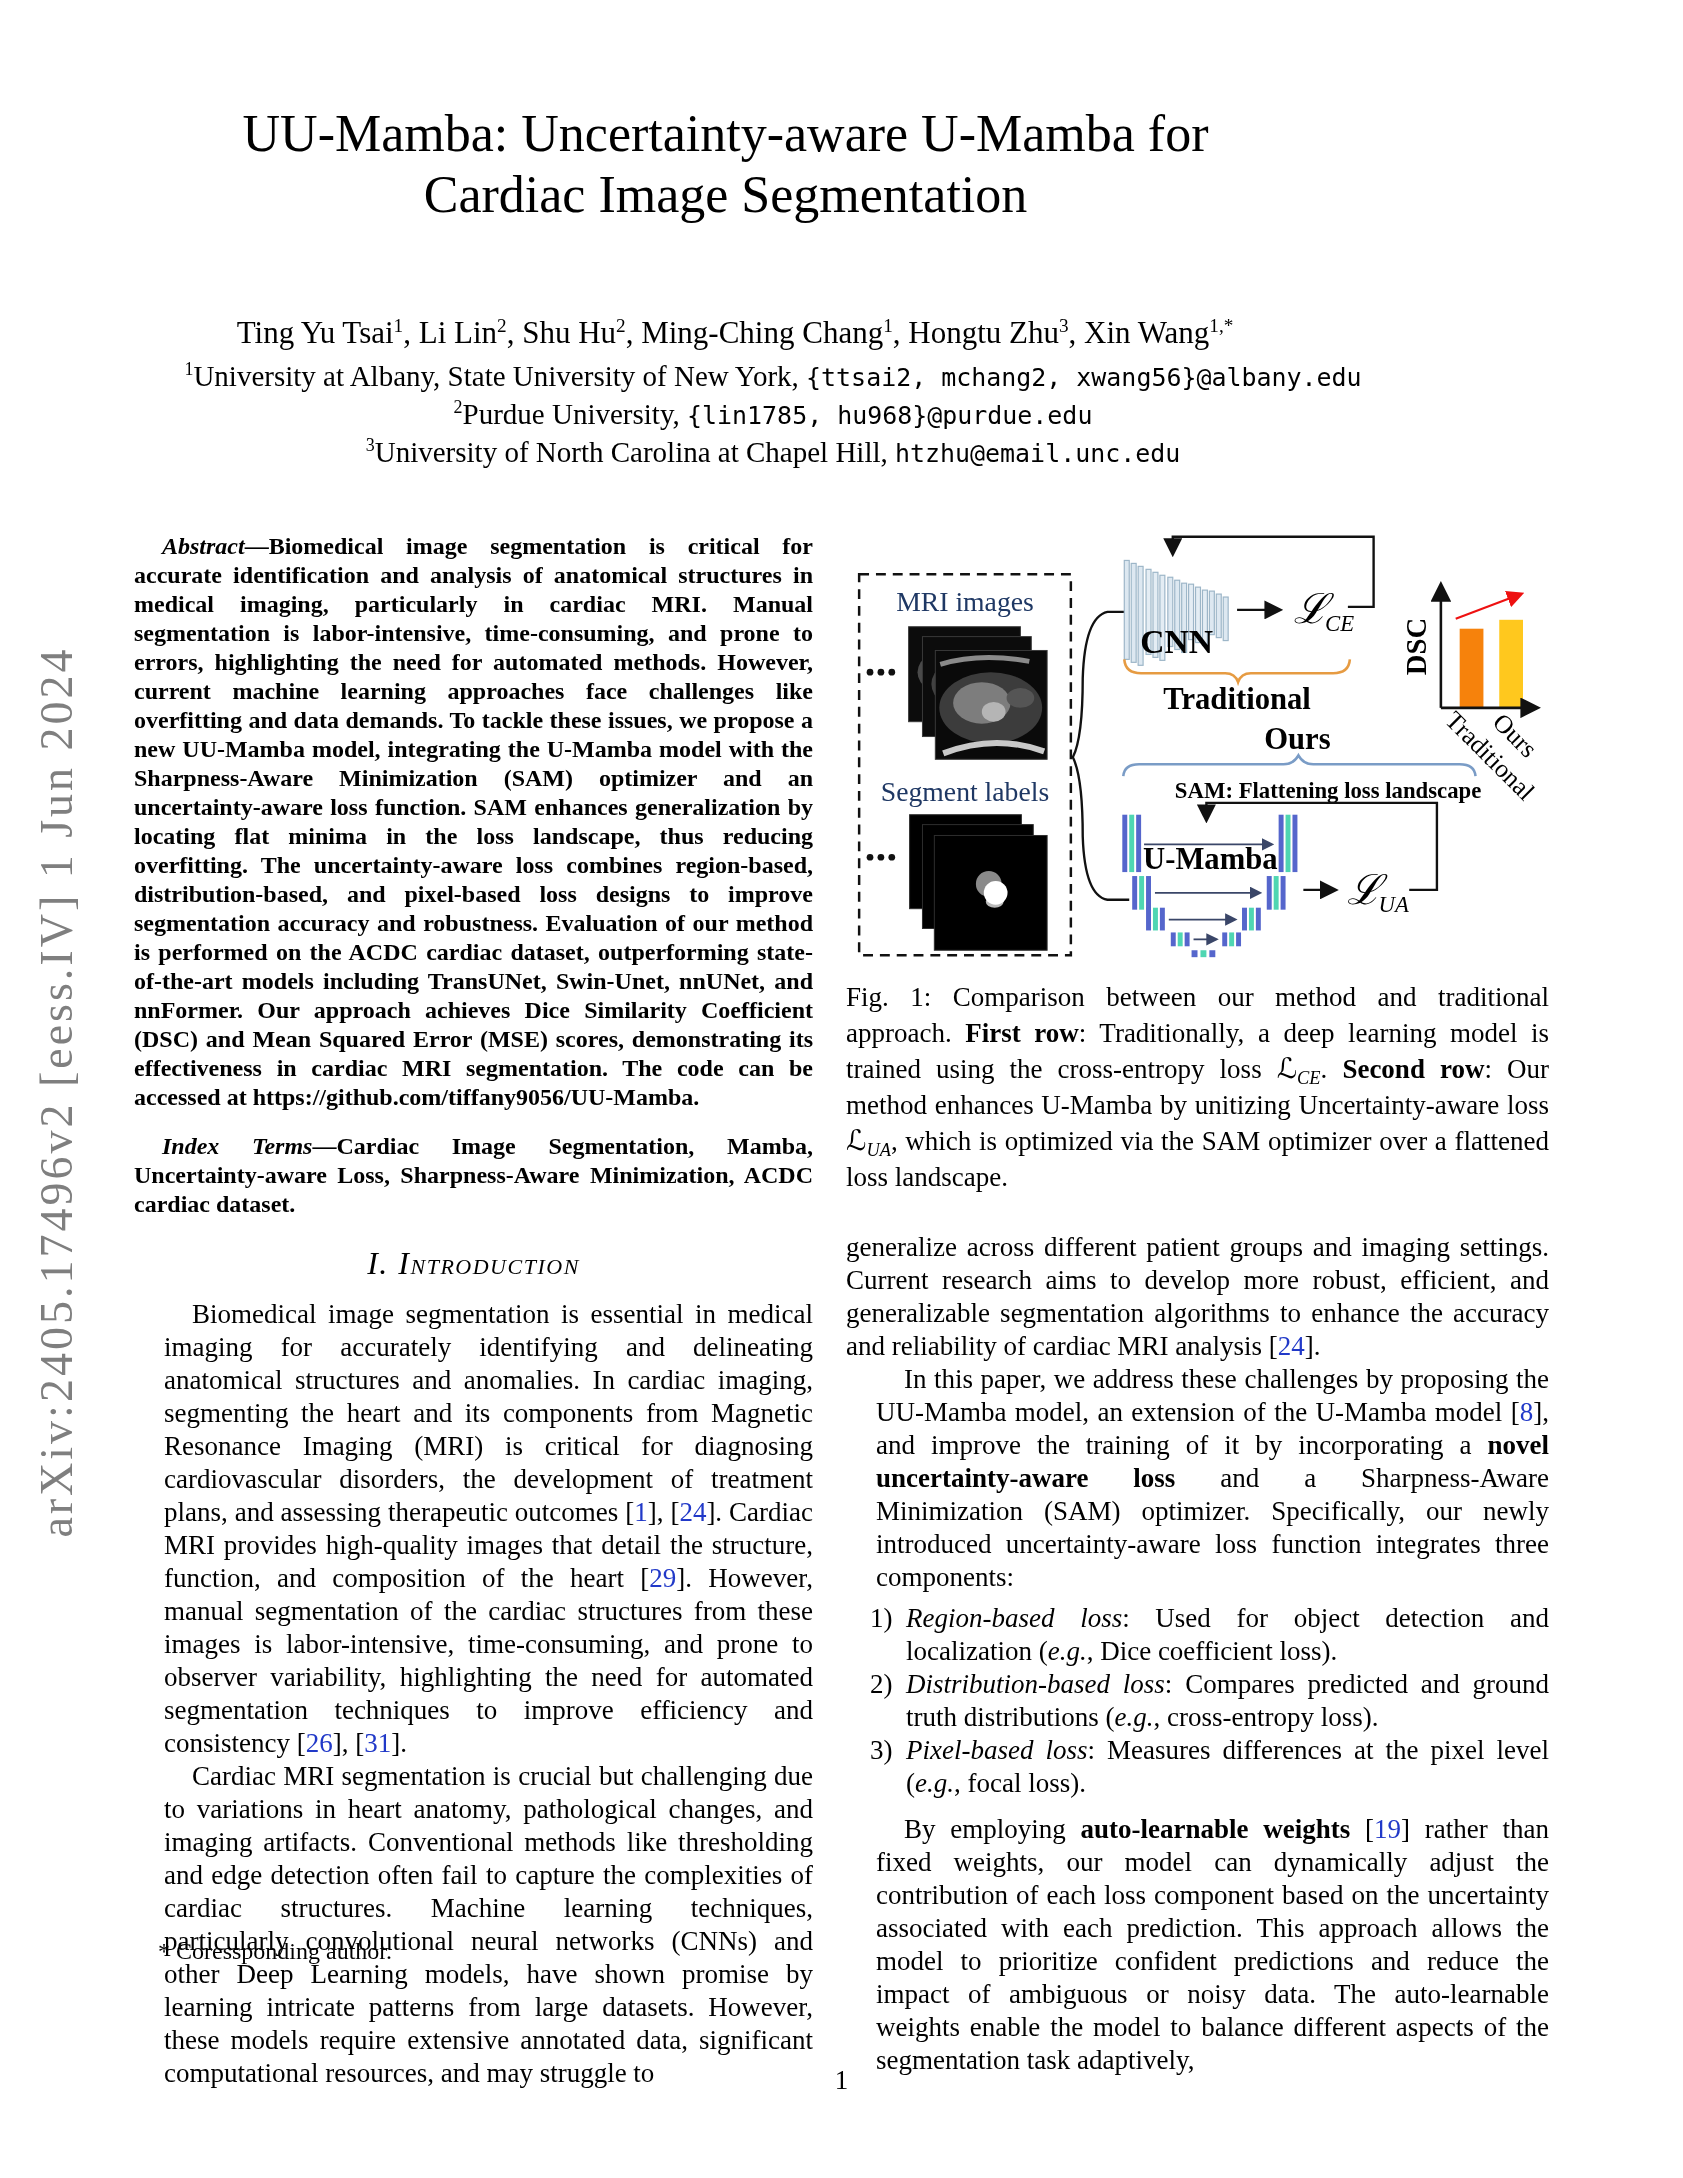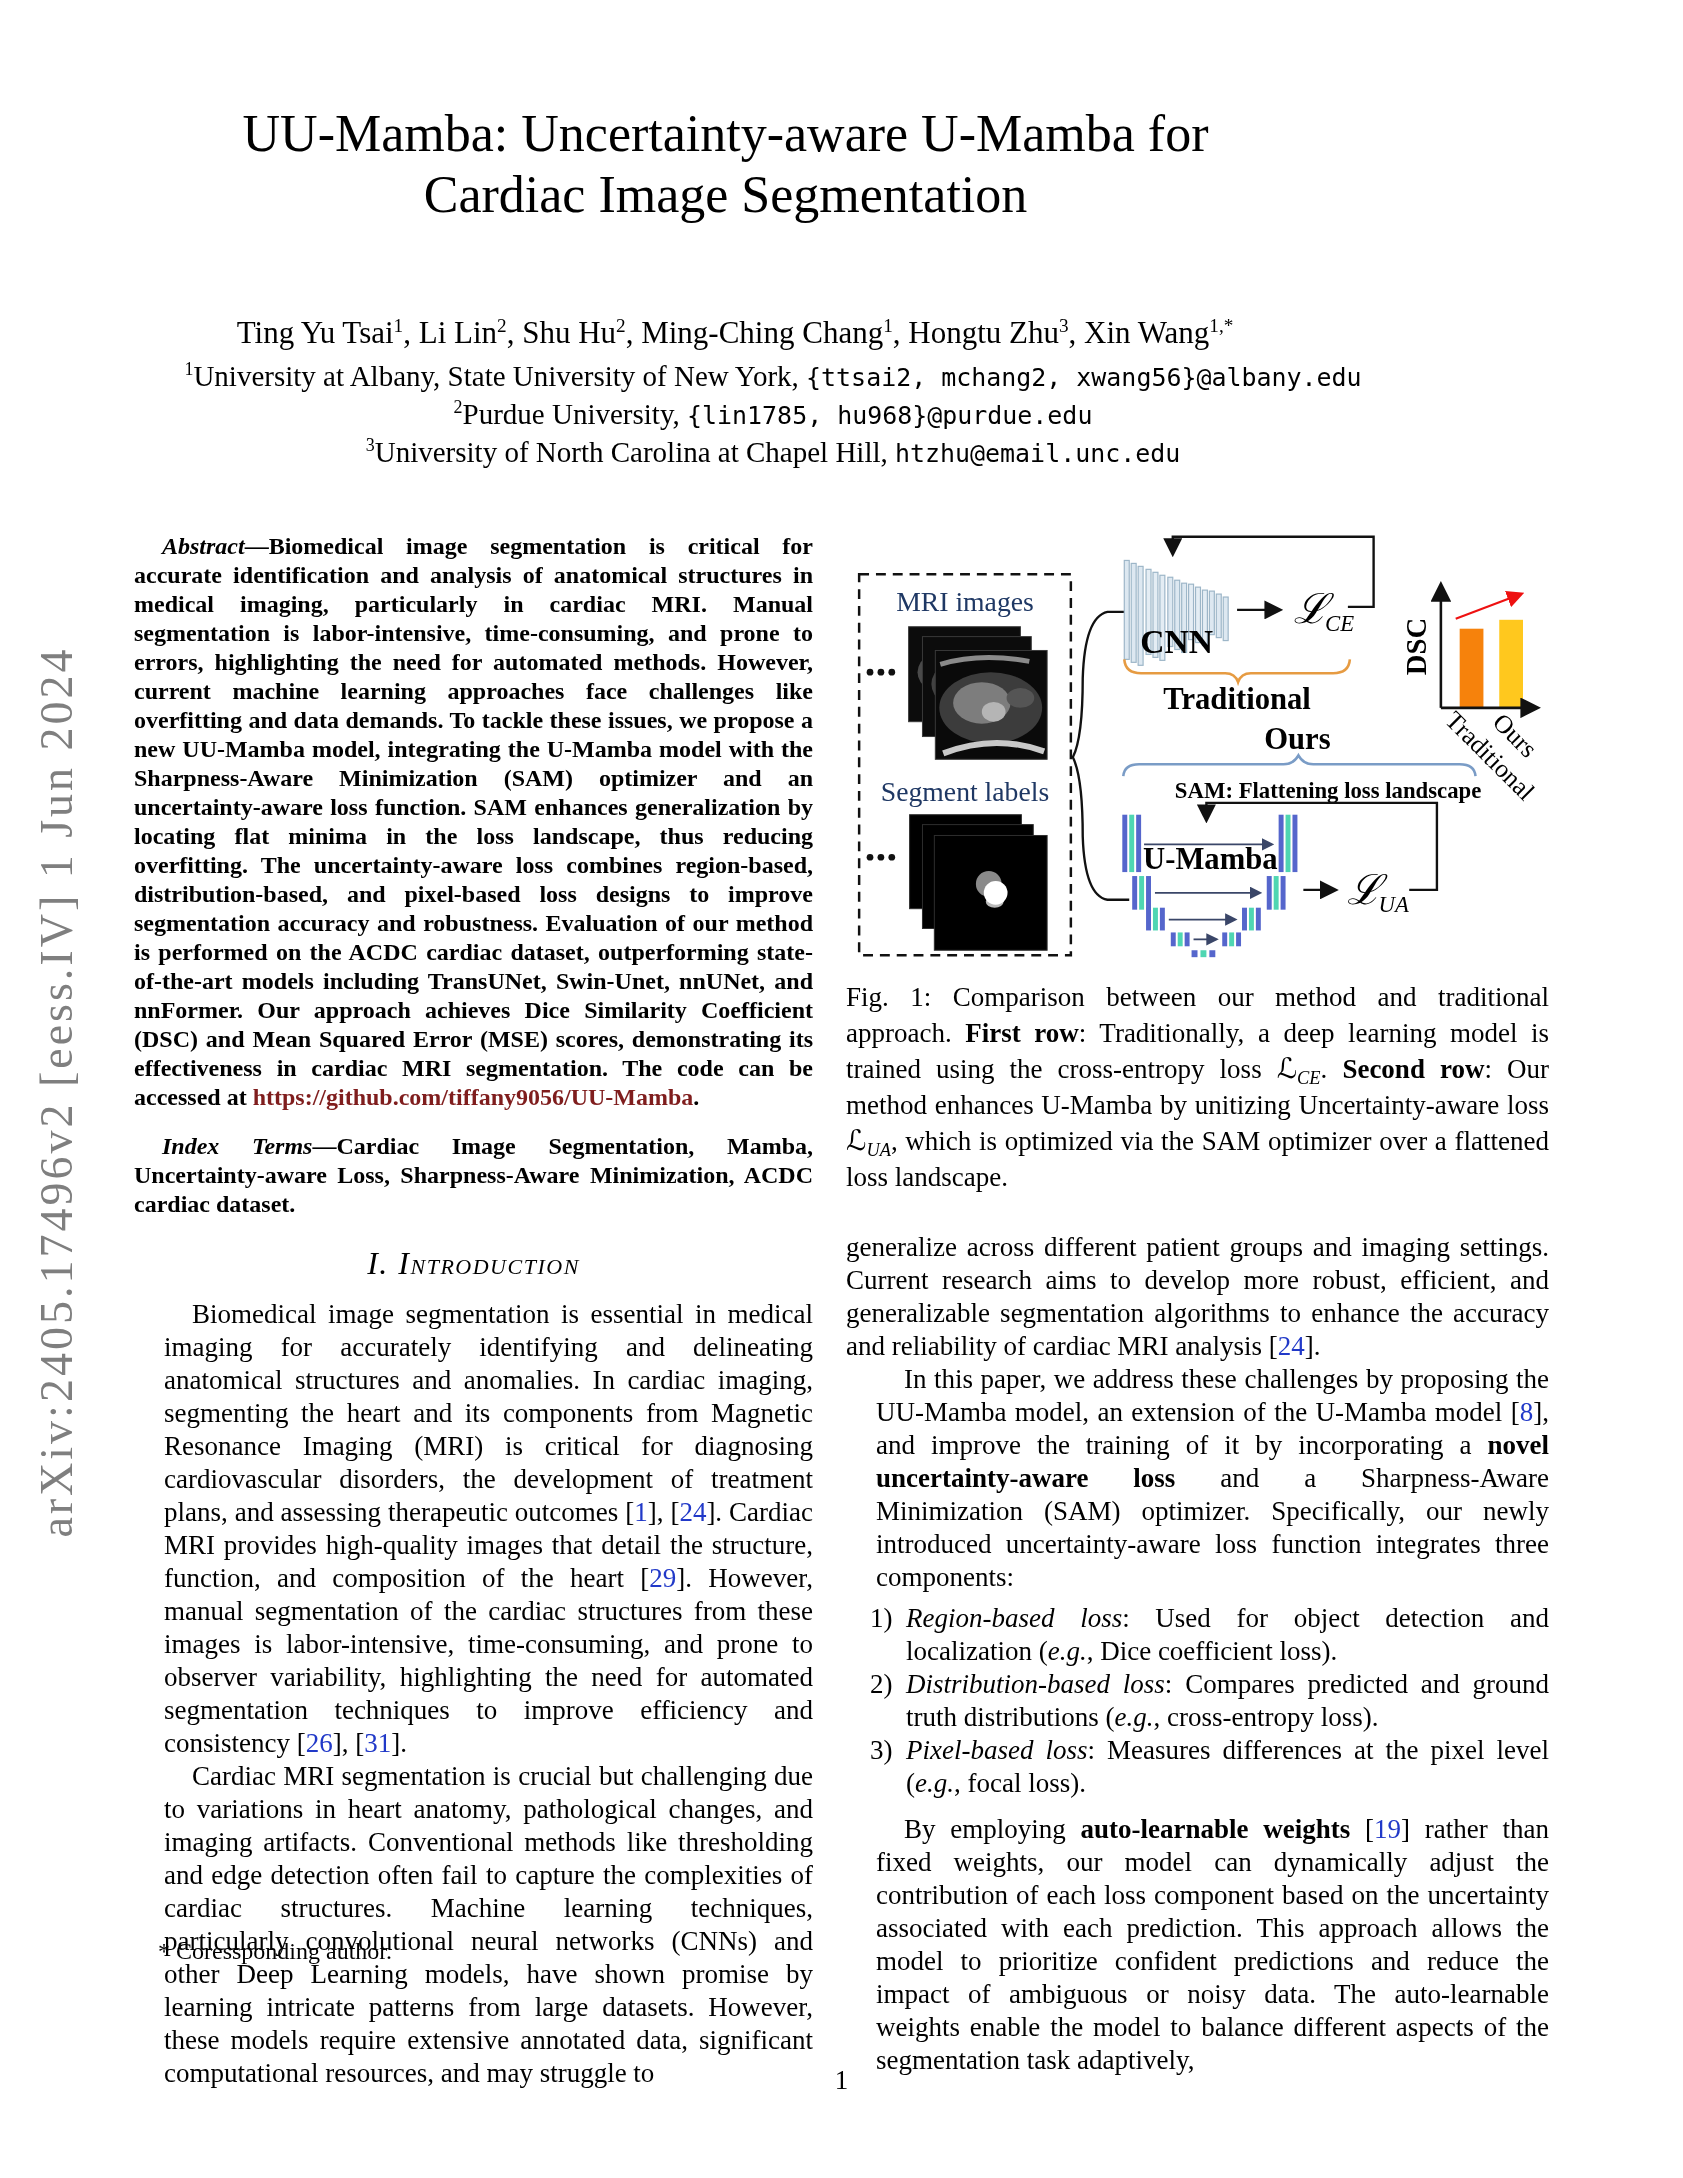--- a/index.html
+++ b/index.html
@@ -13,21 +13,21 @@
          font-size:52px;line-height:61px;}
   .authors{position:absolute;top:315px;left:0;width:1470px;text-align:center;font-size:31px;}
   .affils{position:absolute;top:358px;left:0;width:1546px;text-align:center;
           font-size:29px;line-height:37px;}
   .rt-tt{font-family:"DejaVu Sans Mono",monospace;font-size:0.86em;}
   .rt-sup{vertical-align:super;font-size:62%;line-height:0;}
   .rt-b{font-weight:bold;}
   .rt-i{font-style:italic;}
   .rt-bi{font-weight:bold;font-style:italic;}
   .rt-cite{color:#2139c8;}
-  .rt-link{color:#7f1d1d;word-break:break-all;}
+  .rt-link{color:#000000;word-break:break-all;}
   .rt-math{font-family:"DejaVu Sans","DejaVu Serif",serif;font-size:105%;}
   .rt-msub{vertical-align:sub;font-size:68%;font-style:italic;line-height:0;}
   
   .col-left{position:absolute;left:134px;top:532px;width:679px;}
   .col-right{position:absolute;left:846px;top:508px;width:703px;}
   .abstract{font-size:24px;line-height:29px;font-weight:bold;text-align:justify;text-indent:28px;}
   .indexterms{font-size:24px;line-height:29px;font-weight:bold;text-align:justify;text-indent:28px;margin-top:20px;}
   .heading{font-size:32px;text-align:center;font-variant:small-caps;letter-spacing:1.5px;
            margin-top:26px;margin-bottom:16px;font-style:italic;}
   .body-par{font-size:27px;line-height:33px;text-align:justify;}

